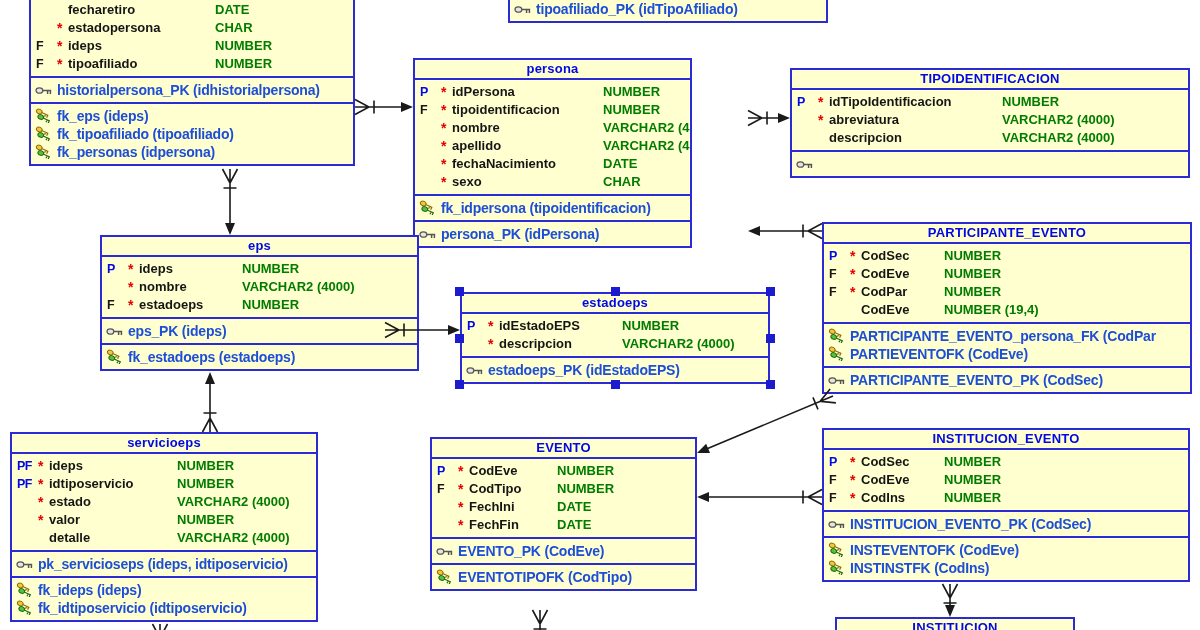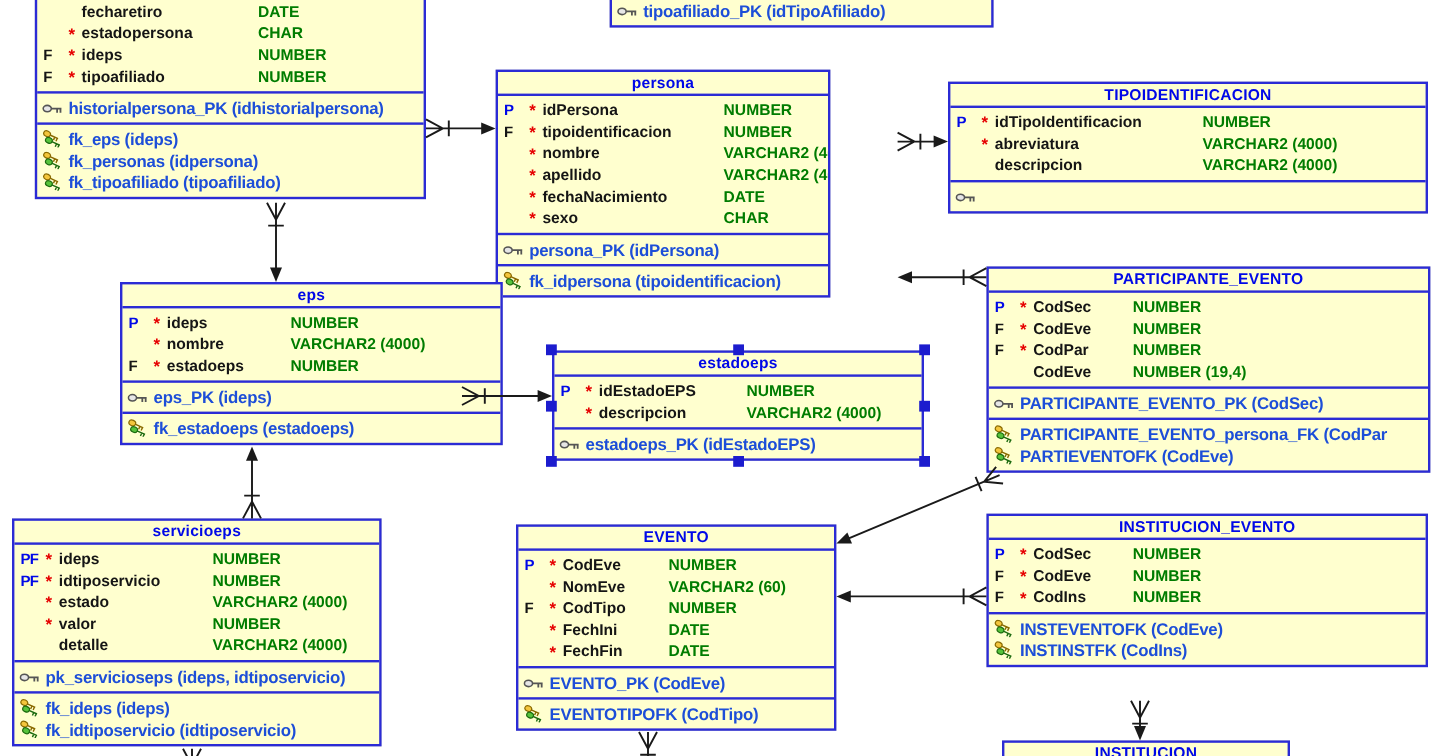--- a/index.html
+++ b/index.html
@@ -116,31 +116,31 @@
             </svg></span><span>fk_eps (ideps)</span></div>
         <div class="krow"><span class="kicon"><svg width="19" height="15" viewBox="0 0 19 15">
               <g transform="rotate(24 4 4)">
                 <ellipse cx="4" cy="3.4" rx="2.9" ry="2.3" fill="#F4C63C" stroke="#8A6A00" stroke-width="1"></ellipse>
                 <path d="M6.6 3.4 H14 M11 3.4 V6.1 M13.3 3.4 V6.1" stroke="#8A6A00" stroke-width="1.2" fill="none"></path>
               </g>
               <g transform="translate(1.5,5.5) rotate(24 4 4)">
                 <ellipse cx="4" cy="3.4" rx="2.9" ry="2.3" fill="#57C33B" stroke="#1D6B10" stroke-width="1"></ellipse>
                 <path d="M6.6 3.4 H14 M11 3.4 V6.1 M13.3 3.4 V6.1" stroke="#1D6B10" stroke-width="1.2" fill="none"></path>
               </g>
+            </svg></span><span>fk_tipoafiliado (tipoafiliado)</span></div>
+        <div class="krow"><span class="kicon"><svg width="19" height="15" viewBox="0 0 19 15">
+              <g transform="rotate(24 4 4)">
+                <ellipse cx="4" cy="3.4" rx="2.9" ry="2.3" fill="#F4C63C" stroke="#8A6A00" stroke-width="1"></ellipse>
+                <path d="M6.6 3.4 H14 M11 3.4 V6.1 M13.3 3.4 V6.1" stroke="#8A6A00" stroke-width="1.2" fill="none"></path>
+              </g>
+              <g transform="translate(1.5,5.5) rotate(24 4 4)">
+                <ellipse cx="4" cy="3.4" rx="2.9" ry="2.3" fill="#57C33B" stroke="#1D6B10" stroke-width="1"></ellipse>
+                <path d="M6.6 3.4 H14 M11 3.4 V6.1 M13.3 3.4 V6.1" stroke="#1D6B10" stroke-width="1.2" fill="none"></path>
+              </g>
             </svg></span><span>fk_personas (idpersona)</span></div>
-        <div class="krow"><span class="kicon"><svg width="19" height="15" viewBox="0 0 19 15">
-              <g transform="rotate(24 4 4)">
-                <ellipse cx="4" cy="3.4" rx="2.9" ry="2.3" fill="#F4C63C" stroke="#8A6A00" stroke-width="1"></ellipse>
-                <path d="M6.6 3.4 H14 M11 3.4 V6.1 M13.3 3.4 V6.1" stroke="#8A6A00" stroke-width="1.2" fill="none"></path>
-              </g>
-              <g transform="translate(1.5,5.5) rotate(24 4 4)">
-                <ellipse cx="4" cy="3.4" rx="2.9" ry="2.3" fill="#57C33B" stroke="#1D6B10" stroke-width="1"></ellipse>
-                <path d="M6.6 3.4 H14 M11 3.4 V6.1 M13.3 3.4 V6.1" stroke="#1D6B10" stroke-width="1.2" fill="none"></path>
-              </g>
-            </svg></span><span>fk_tipoafiliado (tipoafiliado)</span></div>
       </div>
     </div>
     <div class="entity" style="left: 508px; top: -5px; width: 320px;">
       <div class="sec first">
         <div class="krow"><span class="kicon"><svg width="18" height="11" viewBox="0 0 18 11">
               <ellipse cx="4.4" cy="5.5" rx="3.4" ry="2.7" fill="#E6E6E6" stroke="#555" stroke-width="1.3"></ellipse>
               <path d="M7.8 5.5 H16.2 M12.6 5.5 V9 M15.4 5.5 V9" stroke="#555" stroke-width="1.5" fill="none"></path>
             </svg></span><span>tipoafiliado_PK (idTipoAfiliado)</span></div>
       </div>
     </div>
@@ -148,36 +148,36 @@
       <div class="ent-title">persona</div>
       <div class="ent-fields">
         <div class="frow"><span class="kmark p">P</span><span class="star">*</span><span class="fname">idPersona</span><span class="ftype" style="left: 188px;">NUMBER</span></div>
         <div class="frow"><span class="kmark f">F</span><span class="star">*</span><span class="fname">tipoidentificacion</span><span class="ftype" style="left: 188px;">NUMBER</span></div>
         <div class="frow"><span class="kmark f"></span><span class="star">*</span><span class="fname">nombre</span><span class="ftype" style="left: 188px;">VARCHAR2 (4000)</span></div>
         <div class="frow"><span class="kmark f"></span><span class="star">*</span><span class="fname">apellido</span><span class="ftype" style="left: 188px;">VARCHAR2 (4000)</span></div>
         <div class="frow"><span class="kmark f"></span><span class="star">*</span><span class="fname">fechaNacimiento</span><span class="ftype" style="left: 188px;">DATE</span></div>
         <div class="frow"><span class="kmark f"></span><span class="star">*</span><span class="fname">sexo</span><span class="ftype" style="left: 188px;">CHAR</span></div>
       </div>
       <div class="sec">
+        <div class="krow"><span class="kicon"><svg width="19" height="15" viewBox="0 0 19 15">
+              <g transform="rotate(24 4 4)">
+                <ellipse cx="4" cy="3.4" rx="2.9" ry="2.3" fill="#F4C63C" stroke="#8A6A00" stroke-width="1"></ellipse>
+                <path d="M6.6 3.4 H14 M11 3.4 V6.1 M13.3 3.4 V6.1" stroke="#8A6A00" stroke-width="1.2" fill="none"></path>
+              </g>
+              <g transform="translate(1.5,5.5) rotate(24 4 4)">
+                <ellipse cx="4" cy="3.4" rx="2.9" ry="2.3" fill="#57C33B" stroke="#1D6B10" stroke-width="1"></ellipse>
+                <path d="M6.6 3.4 H14 M11 3.4 V6.1 M13.3 3.4 V6.1" stroke="#1D6B10" stroke-width="1.2" fill="none"></path>
+              </g>
+            </svg></span><span>fk_idpersona (tipoidentificacion)</span></div>
+      </div>
+      <div class="sec">
         <div class="krow"><span class="kicon"><svg width="18" height="11" viewBox="0 0 18 11">
               <ellipse cx="4.4" cy="5.5" rx="3.4" ry="2.7" fill="#E6E6E6" stroke="#555" stroke-width="1.3"></ellipse>
               <path d="M7.8 5.5 H16.2 M12.6 5.5 V9 M15.4 5.5 V9" stroke="#555" stroke-width="1.5" fill="none"></path>
             </svg></span><span>persona_PK (idPersona)</span></div>
-      </div>
-      <div class="sec">
-        <div class="krow"><span class="kicon"><svg width="19" height="15" viewBox="0 0 19 15">
-              <g transform="rotate(24 4 4)">
-                <ellipse cx="4" cy="3.4" rx="2.9" ry="2.3" fill="#F4C63C" stroke="#8A6A00" stroke-width="1"></ellipse>
-                <path d="M6.6 3.4 H14 M11 3.4 V6.1 M13.3 3.4 V6.1" stroke="#8A6A00" stroke-width="1.2" fill="none"></path>
-              </g>
-              <g transform="translate(1.5,5.5) rotate(24 4 4)">
-                <ellipse cx="4" cy="3.4" rx="2.9" ry="2.3" fill="#57C33B" stroke="#1D6B10" stroke-width="1"></ellipse>
-                <path d="M6.6 3.4 H14 M11 3.4 V6.1 M13.3 3.4 V6.1" stroke="#1D6B10" stroke-width="1.2" fill="none"></path>
-              </g>
-            </svg></span><span>fk_idpersona (tipoidentificacion)</span></div>
       </div>
     </div>
     <div class="entity" style="left: 790px; top: 68px; width: 400px;">
       <div class="ent-title">TIPOIDENTIFICACION</div>
       <div class="ent-fields">
         <div class="frow"><span class="kmark p">P</span><span class="star">*</span><span class="fname">idTipoIdentificacion</span><span class="ftype" style="left: 210px;">NUMBER</span></div>
         <div class="frow"><span class="kmark f"></span><span class="star">*</span><span class="fname">abreviatura</span><span class="ftype" style="left: 210px;">VARCHAR2 (4000)</span></div>
         <div class="frow"><span class="kmark f"></span><span class="star"></span><span class="fname">descripcion</span><span class="ftype" style="left: 210px;">VARCHAR2 (4000)</span></div>
       </div>
       <div class="sec">
@@ -189,46 +189,46 @@
     </div>
     <div class="entity" style="left: 822px; top: 222px; width: 370px;">
       <div class="ent-title">PARTICIPANTE_EVENTO</div>
       <div class="ent-fields">
         <div class="frow"><span class="kmark p">P</span><span class="star">*</span><span class="fname">CodSec</span><span class="ftype" style="left: 120px;">NUMBER</span></div>
         <div class="frow"><span class="kmark f">F</span><span class="star">*</span><span class="fname">CodEve</span><span class="ftype" style="left: 120px;">NUMBER</span></div>
         <div class="frow"><span class="kmark f">F</span><span class="star">*</span><span class="fname">CodPar</span><span class="ftype" style="left: 120px;">NUMBER</span></div>
         <div class="frow"><span class="kmark f"></span><span class="star"></span><span class="fname">CodEve</span><span class="ftype" style="left: 120px;">NUMBER (19,4)</span></div>
       </div>
       <div class="sec">
+        <div class="krow"><span class="kicon"><svg width="19" height="15" viewBox="0 0 19 15">
+              <g transform="rotate(24 4 4)">
+                <ellipse cx="4" cy="3.4" rx="2.9" ry="2.3" fill="#F4C63C" stroke="#8A6A00" stroke-width="1"></ellipse>
+                <path d="M6.6 3.4 H14 M11 3.4 V6.1 M13.3 3.4 V6.1" stroke="#8A6A00" stroke-width="1.2" fill="none"></path>
+              </g>
+              <g transform="translate(1.5,5.5) rotate(24 4 4)">
+                <ellipse cx="4" cy="3.4" rx="2.9" ry="2.3" fill="#57C33B" stroke="#1D6B10" stroke-width="1"></ellipse>
+                <path d="M6.6 3.4 H14 M11 3.4 V6.1 M13.3 3.4 V6.1" stroke="#1D6B10" stroke-width="1.2" fill="none"></path>
+              </g>
+            </svg></span><span>PARTICIPANTE_EVENTO_persona_FK (CodPar</span></div>
+        <div class="krow"><span class="kicon"><svg width="19" height="15" viewBox="0 0 19 15">
+              <g transform="rotate(24 4 4)">
+                <ellipse cx="4" cy="3.4" rx="2.9" ry="2.3" fill="#F4C63C" stroke="#8A6A00" stroke-width="1"></ellipse>
+                <path d="M6.6 3.4 H14 M11 3.4 V6.1 M13.3 3.4 V6.1" stroke="#8A6A00" stroke-width="1.2" fill="none"></path>
+              </g>
+              <g transform="translate(1.5,5.5) rotate(24 4 4)">
+                <ellipse cx="4" cy="3.4" rx="2.9" ry="2.3" fill="#57C33B" stroke="#1D6B10" stroke-width="1"></ellipse>
+                <path d="M6.6 3.4 H14 M11 3.4 V6.1 M13.3 3.4 V6.1" stroke="#1D6B10" stroke-width="1.2" fill="none"></path>
+              </g>
+            </svg></span><span>PARTIEVENTOFK (CodEve)</span></div>
+      </div>
+      <div class="sec">
         <div class="krow"><span class="kicon"><svg width="18" height="11" viewBox="0 0 18 11">
               <ellipse cx="4.4" cy="5.5" rx="3.4" ry="2.7" fill="#E6E6E6" stroke="#555" stroke-width="1.3"></ellipse>
               <path d="M7.8 5.5 H16.2 M12.6 5.5 V9 M15.4 5.5 V9" stroke="#555" stroke-width="1.5" fill="none"></path>
             </svg></span><span>PARTICIPANTE_EVENTO_PK (CodSec)</span></div>
-      </div>
-      <div class="sec">
-        <div class="krow"><span class="kicon"><svg width="19" height="15" viewBox="0 0 19 15">
-              <g transform="rotate(24 4 4)">
-                <ellipse cx="4" cy="3.4" rx="2.9" ry="2.3" fill="#F4C63C" stroke="#8A6A00" stroke-width="1"></ellipse>
-                <path d="M6.6 3.4 H14 M11 3.4 V6.1 M13.3 3.4 V6.1" stroke="#8A6A00" stroke-width="1.2" fill="none"></path>
-              </g>
-              <g transform="translate(1.5,5.5) rotate(24 4 4)">
-                <ellipse cx="4" cy="3.4" rx="2.9" ry="2.3" fill="#57C33B" stroke="#1D6B10" stroke-width="1"></ellipse>
-                <path d="M6.6 3.4 H14 M11 3.4 V6.1 M13.3 3.4 V6.1" stroke="#1D6B10" stroke-width="1.2" fill="none"></path>
-              </g>
-            </svg></span><span>PARTICIPANTE_EVENTO_persona_FK (CodPar</span></div>
-        <div class="krow"><span class="kicon"><svg width="19" height="15" viewBox="0 0 19 15">
-              <g transform="rotate(24 4 4)">
-                <ellipse cx="4" cy="3.4" rx="2.9" ry="2.3" fill="#F4C63C" stroke="#8A6A00" stroke-width="1"></ellipse>
-                <path d="M6.6 3.4 H14 M11 3.4 V6.1 M13.3 3.4 V6.1" stroke="#8A6A00" stroke-width="1.2" fill="none"></path>
-              </g>
-              <g transform="translate(1.5,5.5) rotate(24 4 4)">
-                <ellipse cx="4" cy="3.4" rx="2.9" ry="2.3" fill="#57C33B" stroke="#1D6B10" stroke-width="1"></ellipse>
-                <path d="M6.6 3.4 H14 M11 3.4 V6.1 M13.3 3.4 V6.1" stroke="#1D6B10" stroke-width="1.2" fill="none"></path>
-              </g>
-            </svg></span><span>PARTIEVENTOFK (CodEve)</span></div>
       </div>
     </div>
     <div class="entity" style="left: 100px; top: 235px; width: 319px;">
       <div class="ent-title">eps</div>
       <div class="ent-fields">
         <div class="frow"><span class="kmark p">P</span><span class="star">*</span><span class="fname">ideps</span><span class="ftype" style="left: 140px;">NUMBER</span></div>
         <div class="frow"><span class="kmark f"></span><span class="star">*</span><span class="fname">nombre</span><span class="ftype" style="left: 140px;">VARCHAR2 (4000)</span></div>
         <div class="frow"><span class="kmark f">F</span><span class="star">*</span><span class="fname">estadoeps</span><span class="ftype" style="left: 140px;">NUMBER</span></div>
       </div>
       <div class="sec">
@@ -306,21 +306,20 @@
                 <ellipse cx="4" cy="3.4" rx="2.9" ry="2.3" fill="#57C33B" stroke="#1D6B10" stroke-width="1"></ellipse>
                 <path d="M6.6 3.4 H14 M11 3.4 V6.1 M13.3 3.4 V6.1" stroke="#1D6B10" stroke-width="1.2" fill="none"></path>
               </g>
             </svg></span><span>fk_idtiposervicio (idtiposervicio)</span></div>
       </div>
     </div>
     <div class="entity" style="left: 430px; top: 437px; width: 267px;">
       <div class="ent-title">EVENTO</div>
       <div class="ent-fields">
         <div class="frow"><span class="kmark p">P</span><span class="star">*</span><span class="fname">CodEve</span><span class="ftype" style="left: 125px;">NUMBER</span></div>
-        <div class="frow"><span class="kmark f"></span><span class="star">*</span><span class="fname">NomEve</span><span class="ftype" style="left: 125px;">VARCHAR2 (60)</span></div>
         <div class="frow"><span class="kmark f">F</span><span class="star">*</span><span class="fname">CodTipo</span><span class="ftype" style="left: 125px;">NUMBER</span></div>
         <div class="frow"><span class="kmark f"></span><span class="star">*</span><span class="fname">FechIni</span><span class="ftype" style="left: 125px;">DATE</span></div>
         <div class="frow"><span class="kmark f"></span><span class="star">*</span><span class="fname">FechFin</span><span class="ftype" style="left: 125px;">DATE</span></div>
       </div>
       <div class="sec">
         <div class="krow"><span class="kicon"><svg width="18" height="11" viewBox="0 0 18 11">
               <ellipse cx="4.4" cy="5.5" rx="3.4" ry="2.7" fill="#E6E6E6" stroke="#555" stroke-width="1.3"></ellipse>
               <path d="M7.8 5.5 H16.2 M12.6 5.5 V9 M15.4 5.5 V9" stroke="#555" stroke-width="1.5" fill="none"></path>
             </svg></span><span>EVENTO_PK (CodEve)</span></div>
       </div>
@@ -338,20 +337,26 @@
       </div>
     </div>
     <div class="entity" style="left: 822px; top: 428px; width: 368px;">
       <div class="ent-title">INSTITUCION_EVENTO</div>
       <div class="ent-fields">
         <div class="frow"><span class="kmark p">P</span><span class="star">*</span><span class="fname">CodSec</span><span class="ftype" style="left: 120px;">NUMBER</span></div>
         <div class="frow"><span class="kmark f">F</span><span class="star">*</span><span class="fname">CodEve</span><span class="ftype" style="left: 120px;">NUMBER</span></div>
         <div class="frow"><span class="kmark f">F</span><span class="star">*</span><span class="fname">CodIns</span><span class="ftype" style="left: 120px;">NUMBER</span></div>
       </div>
       <div class="sec">
+        <div class="krow"><span class="kicon"><svg width="18" height="11" viewBox="0 0 18 11">
+              <ellipse cx="4.4" cy="5.5" rx="3.4" ry="2.7" fill="#E6E6E6" stroke="#555" stroke-width="1.3"></ellipse>
+              <path d="M7.8 5.5 H16.2 M12.6 5.5 V9 M15.4 5.5 V9" stroke="#555" stroke-width="1.5" fill="none"></path>
+            </svg></span><span>INSTITUCION_EVENTO_PK (CodSec)</span></div>
+      </div>
+      <div class="sec">
         <div class="krow"><span class="kicon"><svg width="19" height="15" viewBox="0 0 19 15">
               <g transform="rotate(24 4 4)">
                 <ellipse cx="4" cy="3.4" rx="2.9" ry="2.3" fill="#F4C63C" stroke="#8A6A00" stroke-width="1"></ellipse>
                 <path d="M6.6 3.4 H14 M11 3.4 V6.1 M13.3 3.4 V6.1" stroke="#8A6A00" stroke-width="1.2" fill="none"></path>
               </g>
               <g transform="translate(1.5,5.5) rotate(24 4 4)">
                 <ellipse cx="4" cy="3.4" rx="2.9" ry="2.3" fill="#57C33B" stroke="#1D6B10" stroke-width="1"></ellipse>
                 <path d="M6.6 3.4 H14 M11 3.4 V6.1 M13.3 3.4 V6.1" stroke="#1D6B10" stroke-width="1.2" fill="none"></path>
               </g>
             </svg></span><span>INSTEVENTOFK (CodEve)</span></div>

